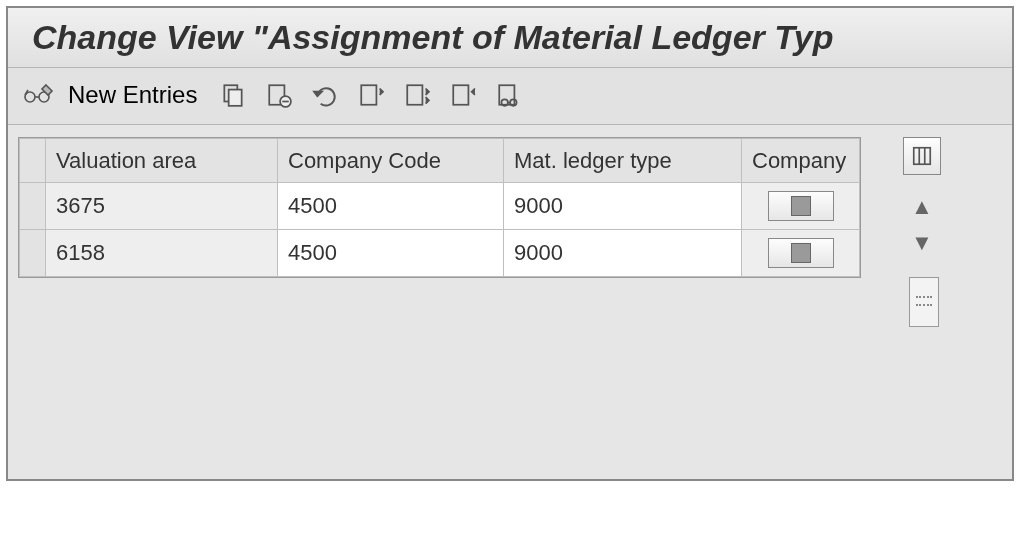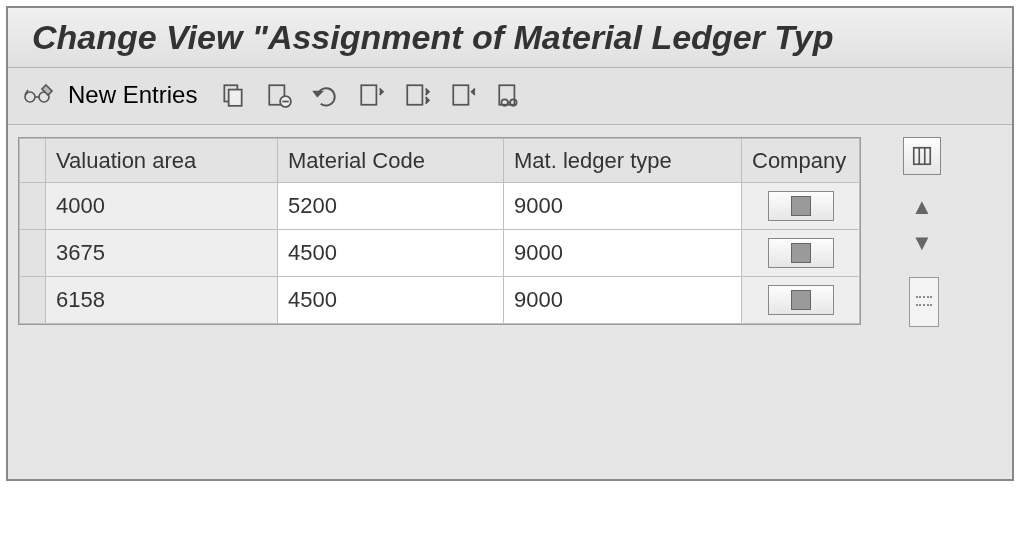--- a/index.html
+++ b/index.html
@@ -218,33 +218,26 @@
           <col class="c0">
             <col class="c1">
             <col class="c2">
             <col class="c3">
             <col class="c4">
         </colgroup>
         <thead>
           <tr>
             <th class="rowselector"></th>
             <th>Valuation area</th>
-            <th>Material Code</th>
+            <th>Company Code</th>
             <th>Mat. ledger type</th>
             <th>Company</th>
           </tr>
         </thead>
         <tbody id="tbody">
-            <tr>
-              <td class="rowselector"></td>
-              <td class="c1">4000</td>
-              <td>5200</td>
-              <td>9000</td>
-              <td class="status-cell"><span class="status-btn"></span></td>
-            </tr>
             <tr>
               <td class="rowselector"></td>
               <td class="c1">3675</td>
               <td>4500</td>
               <td>9000</td>
               <td class="status-cell"><span class="status-btn"></span></td>
             </tr>
             <tr>
               <td class="rowselector"></td>
               <td class="c1">6158</td>

